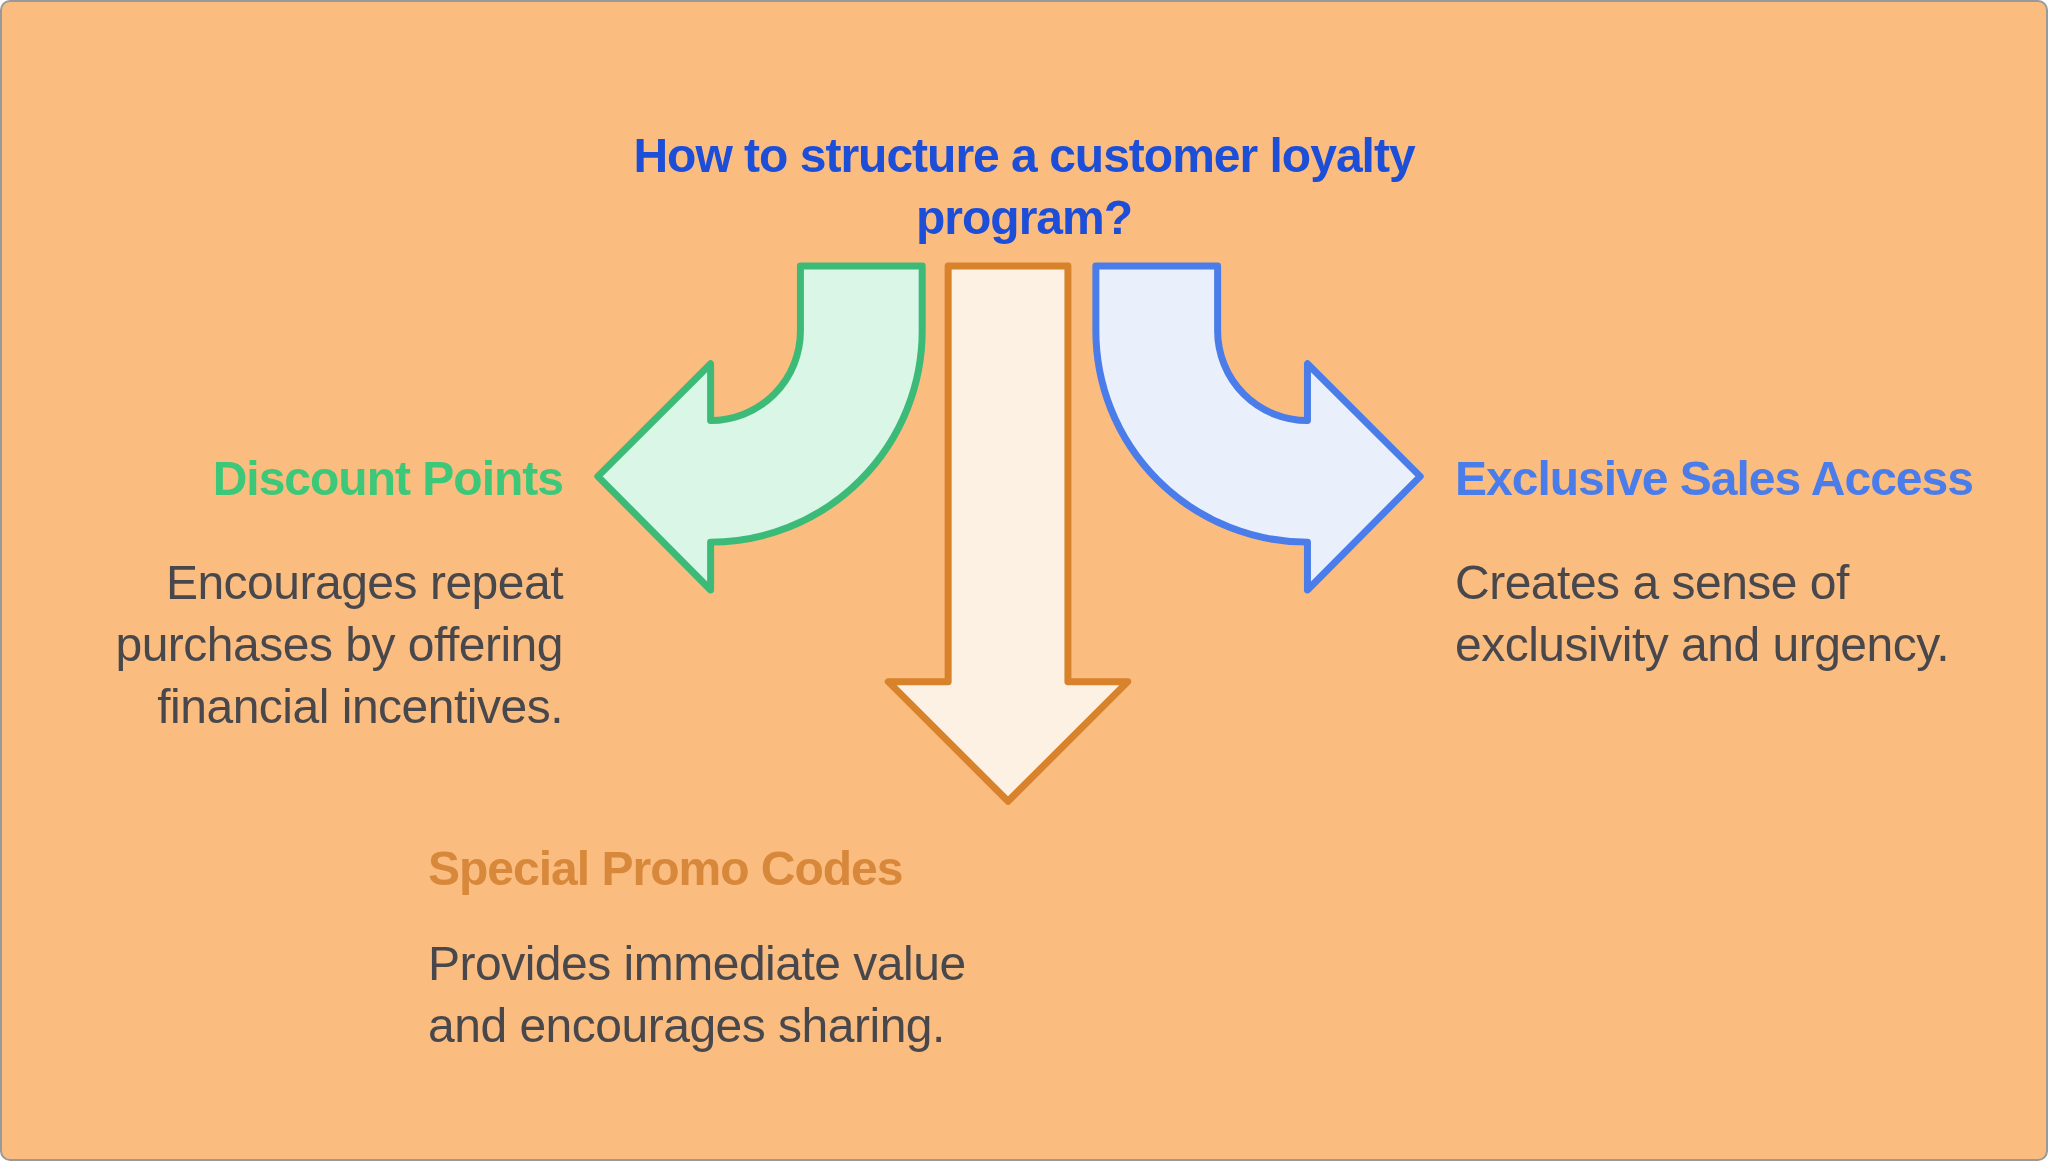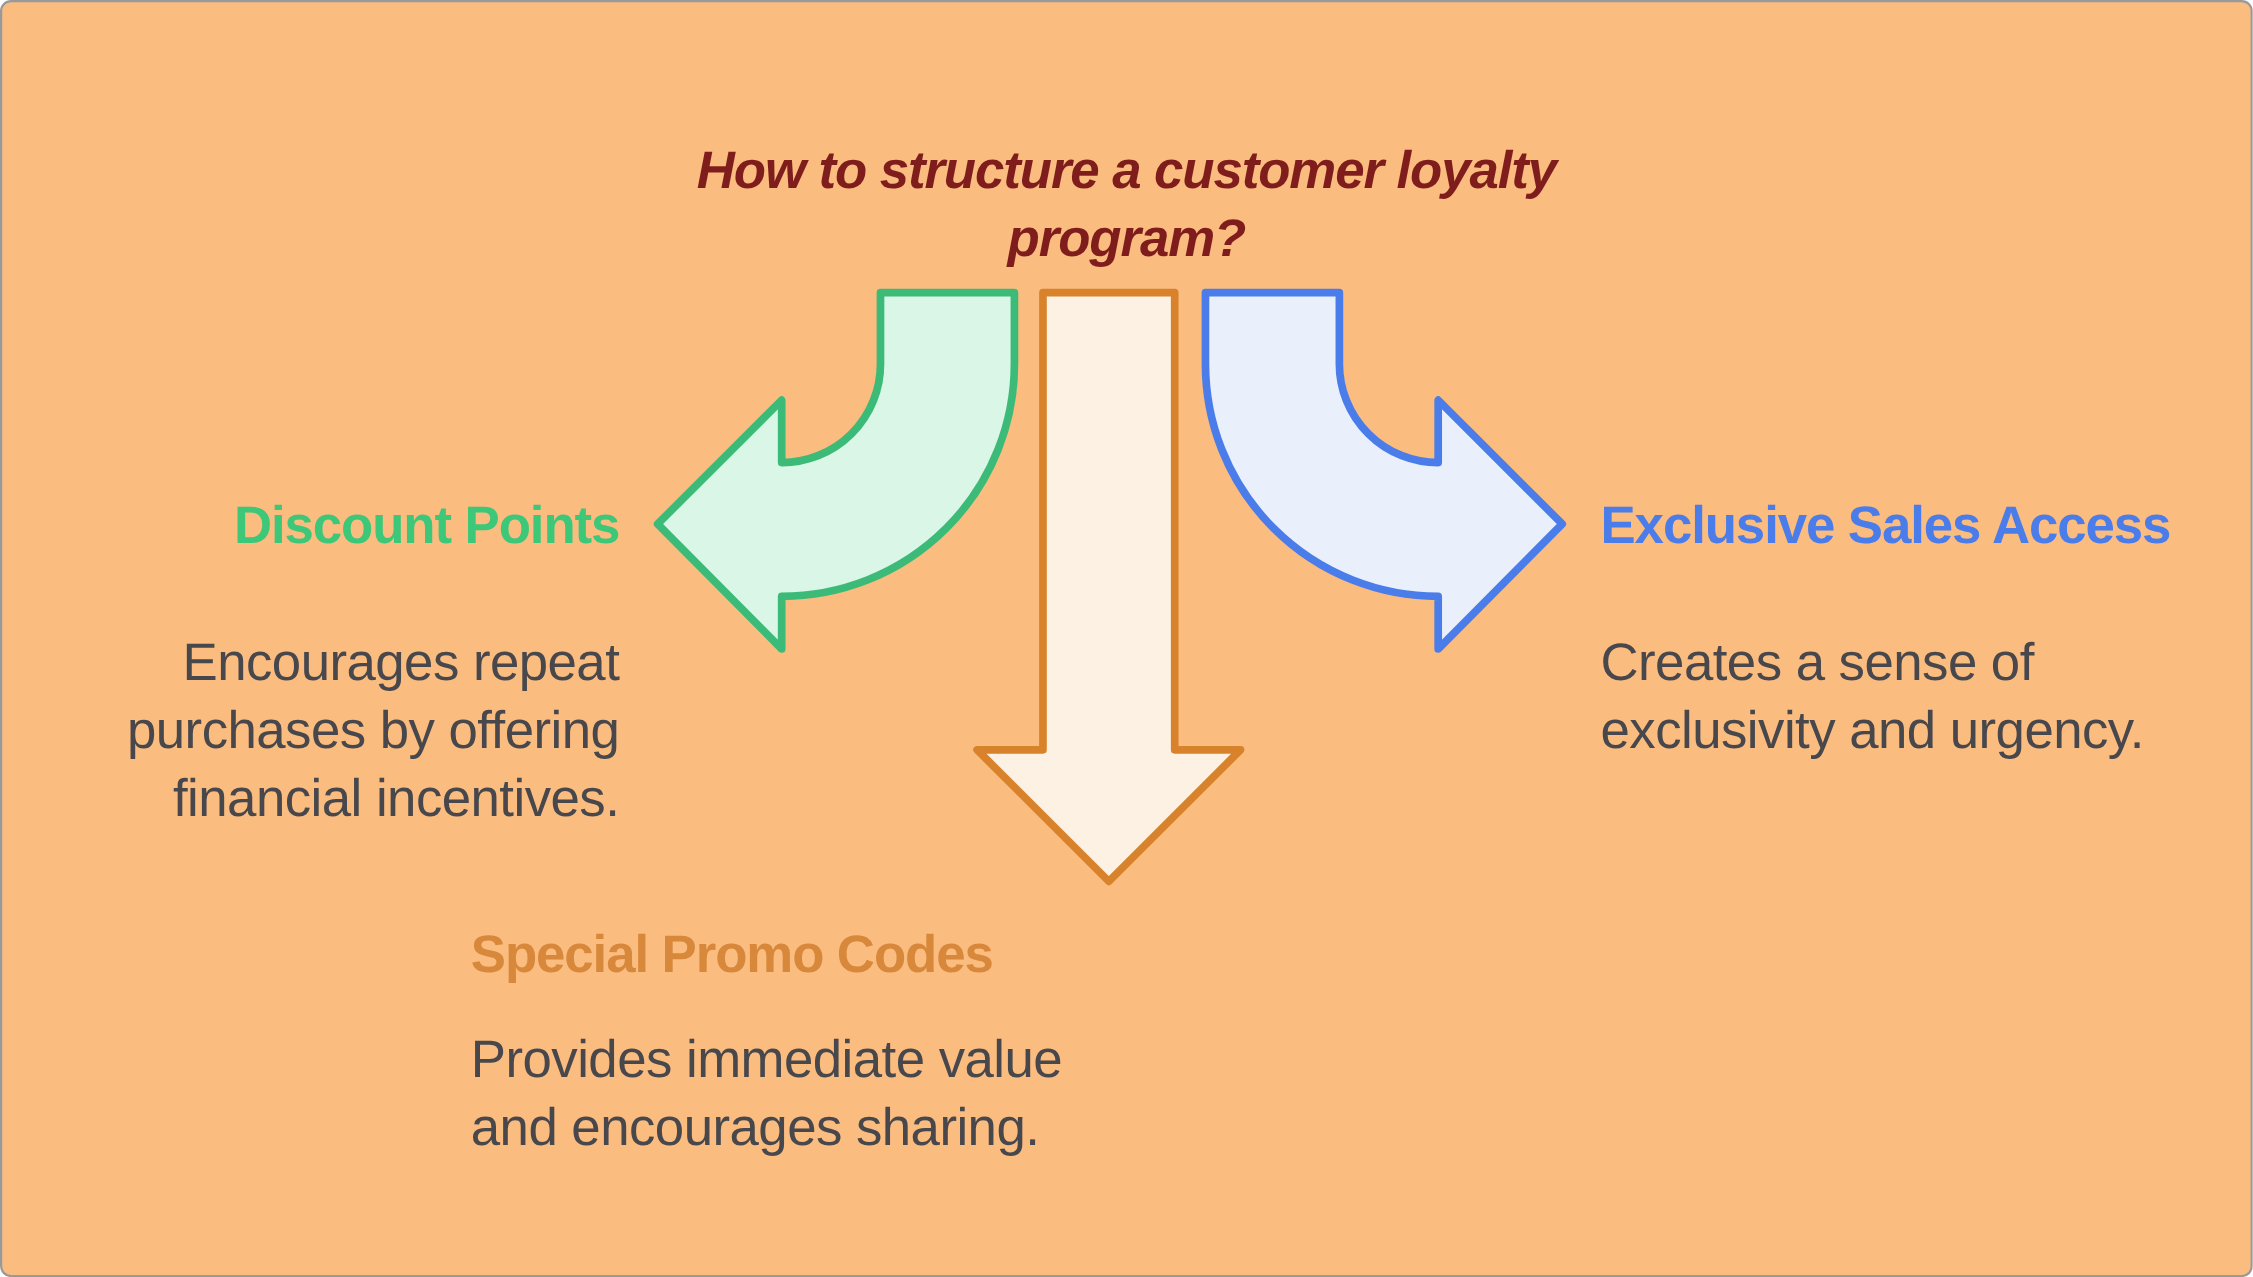--- a/index.html
+++ b/index.html
@@ -66,32 +66,32 @@
     font-size: 48px;
     font-weight: bold;
     line-height: 58px;
     letter-spacing: -1px;
   }
   .body-text {
     font-size: 48px;
     line-height: 62px;
     letter-spacing: -0.5px;
     white-space: pre-line;
-    margin-top: 64px;
+    margin-top: 44px;
   }
   .item-bottom .body-text {
     margin-top: 35px;
   }
 </style>
 </head>
 <body>
 
 <div class="canvas">
 
-  <div class="title" style="color: #7f1d1d; font-style: italic;">How to structure a customer loyalty
+  <div class="title" style="color: #1d4ed8;">How to structure a customer loyalty
 program?</div>
 
   <svg class="arrows" viewBox="0 0 2048 1161" preserveAspectRatio="none">
     <path d="M 800 265 L 922 265 L 922 330 A 212 212 0 0 1 710 542 L 710 590 L 597 476 L 710 363 L 710 420 A 90 90 0 0 0 800 330 Z" style="fill: rgb(217, 246, 230); stroke: rgb(60, 186, 119);"></path>
     <path d="M 948 265 L 1068 265 L 1068 682 L 1128 682 L 1008 802 L 888 682 L 948 682 Z" style="fill: rgb(252, 241, 227); stroke: rgb(216, 130, 43);"></path>
     <path d="M 1218 265 L 1096 265 L 1096 330 A 212 212 0 0 0 1308 542 L 1308 590 L 1421 476 L 1308 363 L 1308 420 A 90 90 0 0 1 1218 330 Z" style="fill: rgb(233, 239, 251); stroke: rgb(74, 125, 233);"></path>
   </svg>
 
   <div class="item item-left">
     <div class="heading" style="color: rgb(61, 200, 121);">Discount Points</div>

